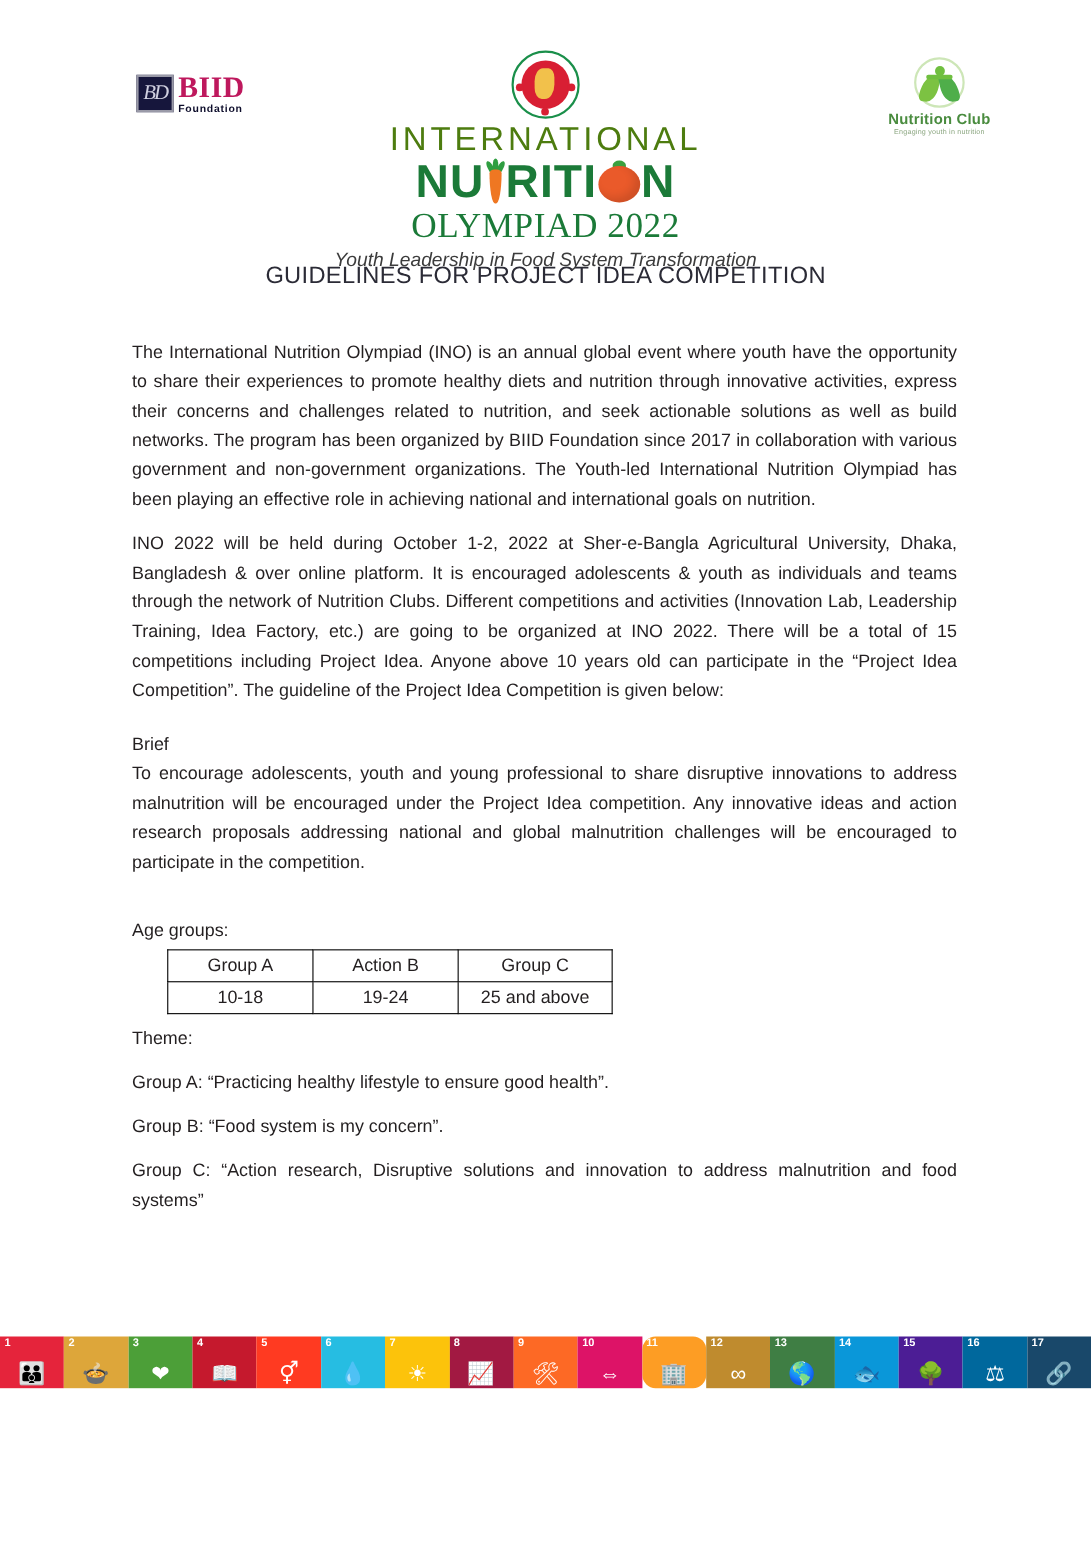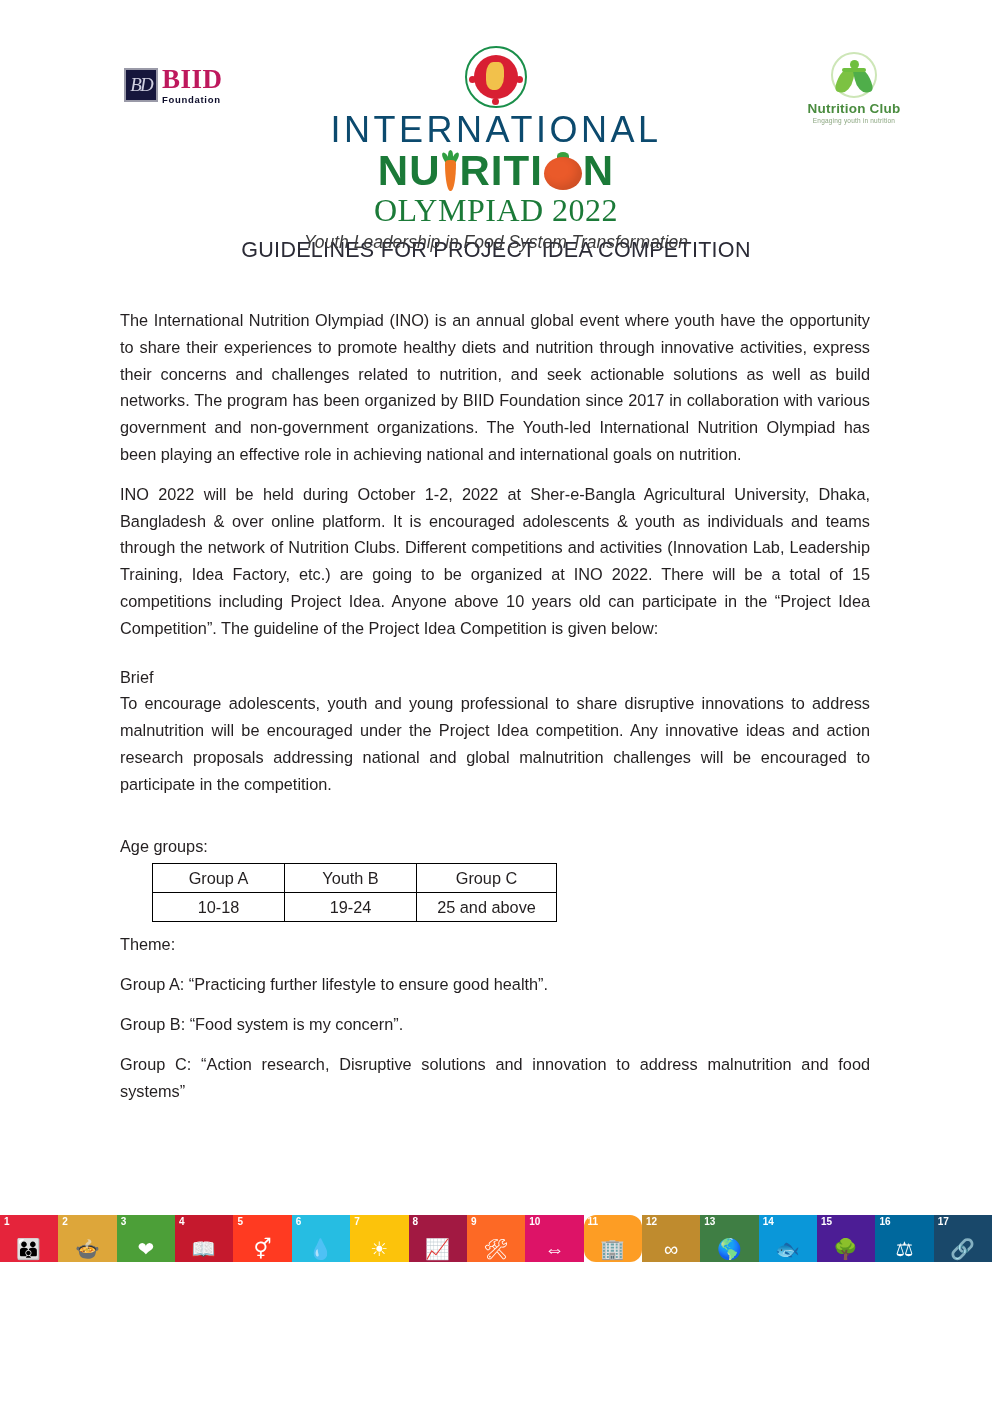--- a/index.html
+++ b/index.html
@@ -40,21 +40,21 @@
   .bd-seal .map {
     position:absolute; left:21px; top:16px; width:18px; height:28px;
     background:#f2c14b; border-radius:42% 30% 48% 36%;
   }
   .bd-seal .star { position:absolute; width:7px; height:7px; background:#d81f33; border-radius:50%; }
   .bd-seal .s1 { left:4px; top:30px; }
   .bd-seal .s2 { right:4px; top:30px; }
   .bd-seal .s3 { left:27px; top:52px; }
 
   .ino-international {
-    font-family:"Liberation Sans", sans-serif; font-size:36px; color:#0c4a6e;
+    font-family:"Liberation Sans", sans-serif; font-size:30px; color:#4d7c0f;
     letter-spacing:3.5px; line-height:1; font-weight:400;
   }
   .ino-nutrition {
     font-size:42px; font-weight:700; color:#1b7a38; letter-spacing:1px;
     line-height:1.08; display:flex; justify-content:center; align-items:center; gap:0;
   }
   .carrot { display:inline-block; width:17px; height:40px; position:relative; vertical-align:middle; margin:0 1px; }
   .carrot .root {
     position:absolute; left:3px; top:9px; width:11px; height:31px;
     background:#ef7722; border-radius:45% 45% 50% 50% / 12% 12% 95% 95%;
@@ -211,36 +211,36 @@
 
     <div class="spacer-md"></div>
 
     <p class="tight">Age groups:</p>
 
     <div class="table-wrap">
       <table class="age-table">
         <tbody>
             <tr>
           <td class="c1">Group A</td>
-          <td class="c2">Youth B</td>
+          <td class="c2">Action B</td>
           <td class="c3">Group C</td>
         </tr>
         <tr>
           <td class="c1">10-18</td>
           <td class="c2">19-24</td>
           <td class="c3">25 and above</td>
         </tr>
       </tbody>
         </table>
     </div>
 
     <div class="spacer-sm"></div>
 
     <p>Theme:</p>
-    <p>Group A: “Practicing further lifestyle to ensure good health”.</p>
+    <p>Group A: “Practicing healthy lifestyle to ensure good health”.</p>
     <p>Group B: “Food system is my concern”.</p>
     <p>Group C: “Action research, Disruptive solutions and innovation to address malnutrition and food systems”</p>
   </div>
 
   <div class="sdg-strip">
       <div class="sdg" style="background: rgb(229, 36, 59);">
         <span class="num">1</span>
         <span class="gl">👪</span>
       </div>
       <div class="sdg" style="background: rgb(221, 166, 58);">

